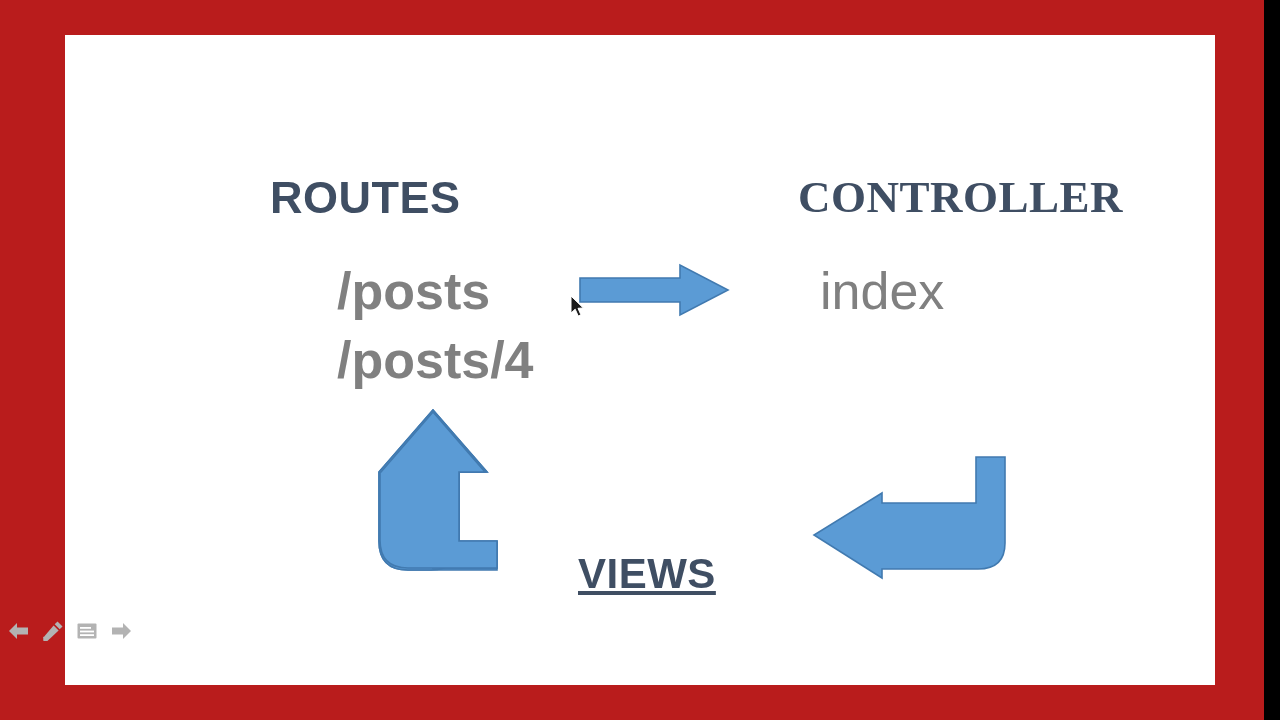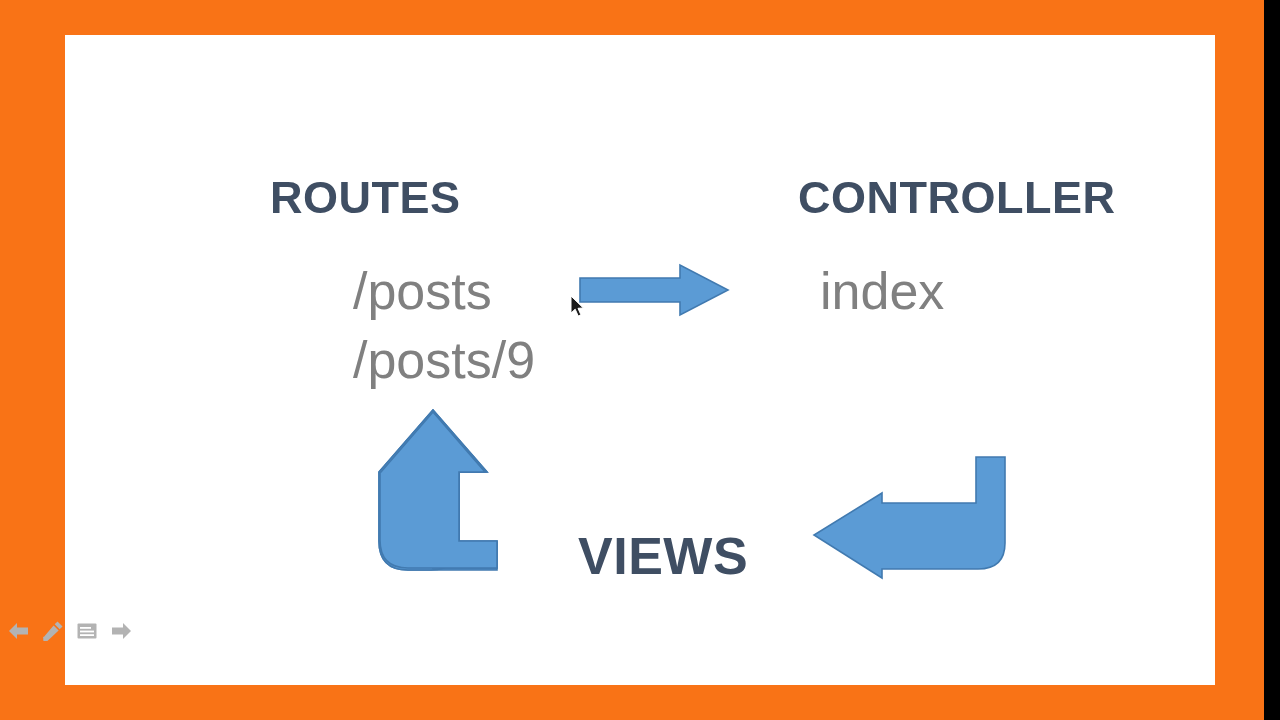--- a/index.html
+++ b/index.html
@@ -6,21 +6,21 @@
   html, body {
     width:1280px; height:720px;
     background:#000000;
     overflow:hidden;
     font-family:"Liberation Sans", sans-serif;
   }
 
   #viewer {
     position:relative;
     width:1264px; height:720px;
-    background:#f97316;
+    background:#b91c1c;
   }
 
   
   #slide {
     position:absolute;
     left:65px; top:35px;
     width:1150px; height:650px;
     background:#ffffff;
   }
 
@@ -28,32 +28,32 @@
   .heading {
     position:absolute;
     font-weight:bold;
     color:#3f4e63;
     font-size:45px;
     letter-spacing:0.5px;
     white-space:nowrap;
     line-height:1;
   }
   #routes-heading     { left:205px; top:140px; }
-  #controller-heading { left:733px; top:140px; }
-  #views-heading      { left:513px; top:495px; font-size:52px; }
+  #controller-heading { left:733px; top:140px;font-family:Liberation Serif, serif; }
+  #views-heading      { left:513px; top:518px; font-size:42px;text-decoration:underline; }
 
   
   .list {
     position:absolute;
     color:#808080;
     font-size:52px;
     line-height:69px;
     white-space:nowrap;
   }
-  #routes-list     { left:288px; top:222px; }
+  #routes-list     { left:272px; top:222px;font-weight:bold; }
   #controller-list { left:755px; top:222px; }
 
   
   .arrow-svg { position:absolute; overflow:visible; }
   #arrow-right-svg { left:515px; top:230px; }
   #arrow-bent-left-svg { left:310px; top:375px; }
   #arrow-bent-right-svg { left:745px; top:420px; }
 
   .arrow-shape {
     fill:#5b9bd5;
@@ -88,21 +88,21 @@
 <body>
 
 <div id="viewer">
 
   <div id="slide">
 
     <div class="heading" id="routes-heading">ROUTES</div>
 
     <div class="list" id="routes-list">
       <div>/posts</div>
-      <div>/posts/9</div>
+      <div>/posts/4</div>
     </div>
 
     <div class="heading" id="controller-heading">CONTROLLER</div>
 
     <div class="list" id="controller-list">
       <div>index</div>
     </div>
 
     <div class="heading" id="views-heading">VIEWS</div>
 

